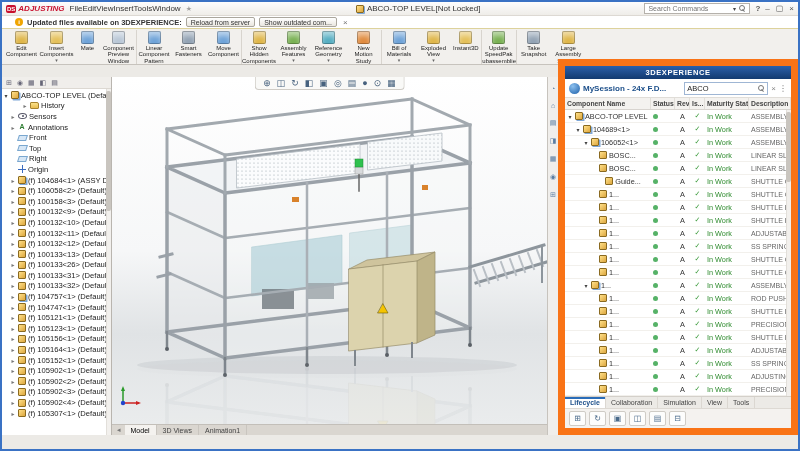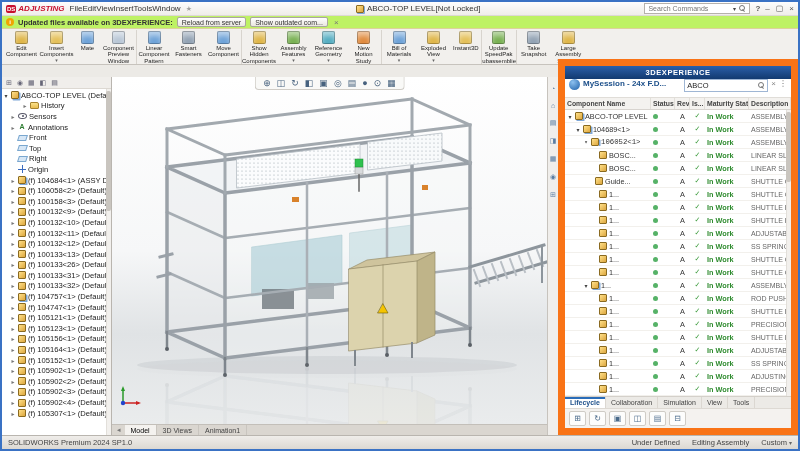--- a/index.html
+++ b/index.html
@@ -17,21 +17,21 @@
 .doc-icon{width:8px;height:8px;border-radius:1px;background:linear-gradient(135deg,#ffe089,#dca63e);border:1px solid #8a6a20;box-shadow:1px 1px 0 #7ea7d8;flex:0 0 auto;}
 .search-box{display:flex;align-items:center;border:1px solid #b5b1ab;background:#fff;height:11px;width:106px;padding:0 3px;gap:2px;}
 .search-box input{border:0;outline:0;flex:1;min-width:0;font-size:7px;color:#666;background:transparent;font-family:inherit;}
 .mag{position:relative;width:7px;height:7px;flex:0 0 auto;}
 .mag::before{content:"";position:absolute;width:4px;height:4px;border:1px solid #777;border-radius:50%;left:0;top:0;}
 .mag::after{content:"";position:absolute;width:3px;height:1px;background:#777;transform:rotate(45deg);left:3px;top:5px;}
 .help{font-weight:bold;color:#555;}
 .win-controls{display:flex;gap:6px;color:#555;font-size:8px;}
 
 
-.notifbar{position:absolute;top:14px;left:0;right:0;height:13px;background:#bef264;border-bottom:1px solid #ddd29b;display:flex;align-items:center;padding:0 4px;gap:4px;font-size:7.5px;color:#333;white-space:nowrap;overflow:hidden;}
+.notifbar{position:absolute;top:14px;left:0;right:0;height:13px;background:#ffffff;border-bottom:1px solid #ddd29b;display:flex;align-items:center;padding:0 13px;gap:4px;font-size:7.5px;color:#333;white-space:nowrap;overflow:hidden;}
 .info-icon{width:8px;height:8px;border-radius:50%;background:#f0a500;color:#fff;font-size:6px;font-weight:bold;display:flex;align-items:center;justify-content:center;flex:0 0 auto;}
 .notif-title{font-weight:bold;}
 .notif-btn{border:1px solid #aaa69d;background:linear-gradient(#fff,#eae7e0);font-size:7px;padding:0 4px;height:10px;line-height:9px;border-radius:2px;color:#333;flex:0 0 auto;}
 .notif-close{color:#777;font-size:8px;margin-left:2px;}
 
 
 .ribbon{position:absolute;top:27px;left:0;right:0;height:36px;background:#f2f0ed;border-bottom:1px solid #c7c3bd;display:flex;align-items:stretch;padding:1px 2px 0;}
 .rb-item{display:flex;flex-direction:column;align-items:center;min-width:27px;max-width:35px;padding:1px 2px 0;text-align:center;overflow:hidden;}
 .rb-item.sep{border-left:1px solid #d8d4ce;}
 .rb-icon{width:13px;height:13px;border-radius:2px;box-shadow:inset 0 0 0 1px rgba(0,0,0,.25),inset 0 5px 5px rgba(255,255,255,.5);margin-bottom:1px;flex:0 0 auto;}
@@ -76,37 +76,37 @@
 .vp-collapse{color:#777;font-size:7px;padding:0 3px;}
 .vp-tab{padding:0 6px;height:100%;display:flex;align-items:center;border-right:1px solid #c9c5bf;}
 .vp-tab.active{background:#f4f2ef;color:#000;}
 
 
 .taskstrip{position:absolute;top:75px;left:545px;width:11px;bottom:14px;background:#f0eeeb;border-left:1px solid #c7c3bd;display:flex;flex-direction:column;align-items:center;gap:10px;padding-top:8px;font-size:7px;color:#5a7da2;}
 
 
 .rpanel{position:absolute;top:57px;left:556px;right:0;bottom:14px;background:#fff;border:7px solid #f97316;display:flex;flex-direction:column;overflow:hidden;}
 .rp-title{height:13px;flex:0 0 auto;background:linear-gradient(#2b5fa9,#123a70);color:#fff;font-size:7.5px;font-weight:bold;letter-spacing:.6px;display:flex;align-items:center;justify-content:center;}
-.rp-header{height:19px;flex:0 0 auto;display:flex;gap:3px;padding:0 4px;border-bottom:1px solid #e0ddd8;}
+.rp-header{height:19px;flex:0 0 auto;display:flex;align-items:center;gap:3px;padding:0 4px;border-bottom:1px solid #e0ddd8;}
 .compass{width:11px;height:11px;border-radius:50%;background:radial-gradient(circle at 35% 30%,#8cc0ef,#1d5fa8);flex:0 0 auto;}
 .rp-session{font-size:8px;color:#1c4f8a;font-weight:bold;white-space:nowrap;overflow:hidden;flex:1;min-width:0;}
 .rp-search{display:flex;align-items:center;border:1px solid #9fb6d4;height:13px;width:84px;padding:0 2px;gap:2px;background:#fff;flex:0 0 auto;}
 .rp-search input{border:0;outline:0;width:100%;min-width:0;font-size:7.5px;color:#222;font-family:inherit;}
 .rp-x{color:#888;font-size:8px;}
 .rp-menu{color:#666;font-size:8px;}
 .grid6{display:grid;grid-template-columns:86px 24px 15px 15px 44px 1fr;}
 .thead{height:12px;flex:0 0 auto;align-items:center;background:#f4f2ef;border-bottom:1px solid #d8d4cf;font-size:6.8px;font-weight:bold;color:#444;}
 .thead>div{padding:0 2px;border-right:1px solid #e2dfda;overflow:hidden;white-space:nowrap;height:100%;display:flex;align-items:center;}
 .tbody{flex:1;position:relative;overflow:hidden;}
 .trow{align-items:center;height:13px;border-bottom:1px solid #f2f0ec;font-size:7.3px;color:#333;}
 .tname{display:flex;align-items:center;gap:2px;overflow:hidden;white-space:nowrap;}
 .cloud{width:10px;height:6px;background:#56b267;border-radius:3px;position:relative;margin:0 auto;}
 .cloud::before{content:"";position:absolute;left:2px;top:-2px;width:5px;height:5px;background:#56b267;border-radius:50%;}
 .okcheck{color:#3a9a3a;font-size:7px;text-align:center;}
-.mat{color:#2e8b2e;overflow:hidden;white-space:nowrap;padding:0 2px;font-weight:bold;}
+.mat{color:#2e8b2e;overflow:hidden;white-space:nowrap;padding:0 2px;}
 .desc{color:#666;font-size:7px;overflow:hidden;white-space:nowrap;padding:0 2px;}
 .revc{text-align:center;color:#333;}
 .rp-tabs{height:12px;flex:0 0 auto;display:flex;background:#eceae6;border-top:1px solid #d4d0ca;font-size:7px;color:#444;align-items:stretch;}
 .rp-tab{padding:0 5px;display:flex;align-items:center;border-right:1px solid #dbd7d1;white-space:nowrap;}
 .rp-tab.active{background:#fff;font-weight:bold;color:#1c4f8a;box-shadow:inset 0 2px 0 #2a6cb8;}
 .rp-toolbar{height:20px;flex:0 0 auto;background:#f4f2ef;border-top:1px solid #ddd9d3;display:flex;align-items:center;gap:3px;padding:0 4px;}
 .rp-tool{width:17px;height:15px;border:1px solid #cfccc6;background:#fdfdfc;display:flex;align-items:center;justify-content:center;font-size:8px;color:#4a6a8a;border-radius:2px;}
 
 
 .statusbar{position:absolute;left:0;right:0;bottom:0;height:14px;background:linear-gradient(#efedea,#dcd8d2);border-top:1px solid #b9b5af;display:flex;align-items:center;font-size:7.5px;color:#444;padding:0 6px;}
@@ -616,21 +616,21 @@
             <span>104689&lt;1&gt;</span>
           </div>
           <div><span class="cloud"></span></div>
           <div class="revc">A</div>
           <div class="okcheck">✓</div>
           <div class="mat">In Work</div>
           <div class="desc">ASSEMBLY...</div>
         </div>
 
         <div class="trow grid6">
-          <div class="tname" style="padding-left: 18px; font-family: Liberation Mono, monospace;">
+          <div class="tname" style="padding-left: 18px;">
             <span class="chev chev-down"></span>
             <span class="assembly-icon"></span>
             <span>106052&lt;1&gt;</span>
           </div>
           <div><span class="cloud"></span></div>
           <div class="revc">A</div>
           <div class="okcheck">✓</div>
           <div class="mat">In Work</div>
           <div class="desc">ASSEMBLY...</div>
         </div>
@@ -655,21 +655,21 @@
             <span>BOSC...</span>
           </div>
           <div><span class="cloud"></span></div>
           <div class="revc">A</div>
           <div class="okcheck">✓</div>
           <div class="mat">In Work</div>
           <div class="desc">LINEAR SLI...</div>
         </div>
 
         <div class="trow grid6">
-          <div class="tname" style="padding-left: 22px;">
+          <div class="tname" style="padding-left: 22px; justify-content: center;">
             <span class="chev"></span>
             <span class="part-icon"></span>
             <span>Guide...</span>
           </div>
           <div><span class="cloud"></span></div>
           <div class="revc">A</div>
           <div class="okcheck">✓</div>
           <div class="mat">In Work</div>
           <div class="desc">SHUTTLE C...</div>
         </div>
@@ -907,25 +907,14 @@
 
     <span class="rp-tool">⊞</span>
         <span class="rp-tool">↻</span>
         <span class="rp-tool">▣</span>
         <span class="rp-tool">◫</span>
         <span class="rp-tool">▤</span>
         <span class="rp-tool">⊟</span>
       </div>
   </div>
 
-  <div class="statusbar">
-    <span>SOLIDWORKS Premium 2024 SP1.0</span>
-    <span class="sb-right">
-      <span>Under Defined</span>
-      <span>Editing Assembly</span>
-      <span style="display:flex;align-items:center;gap:2px;">
-        <span>Custom</span>
-        <span class="sb-dd">▾</span>
-      </span>
-    </span>
-  </div>
 
 </div>
 
 </body></html>

